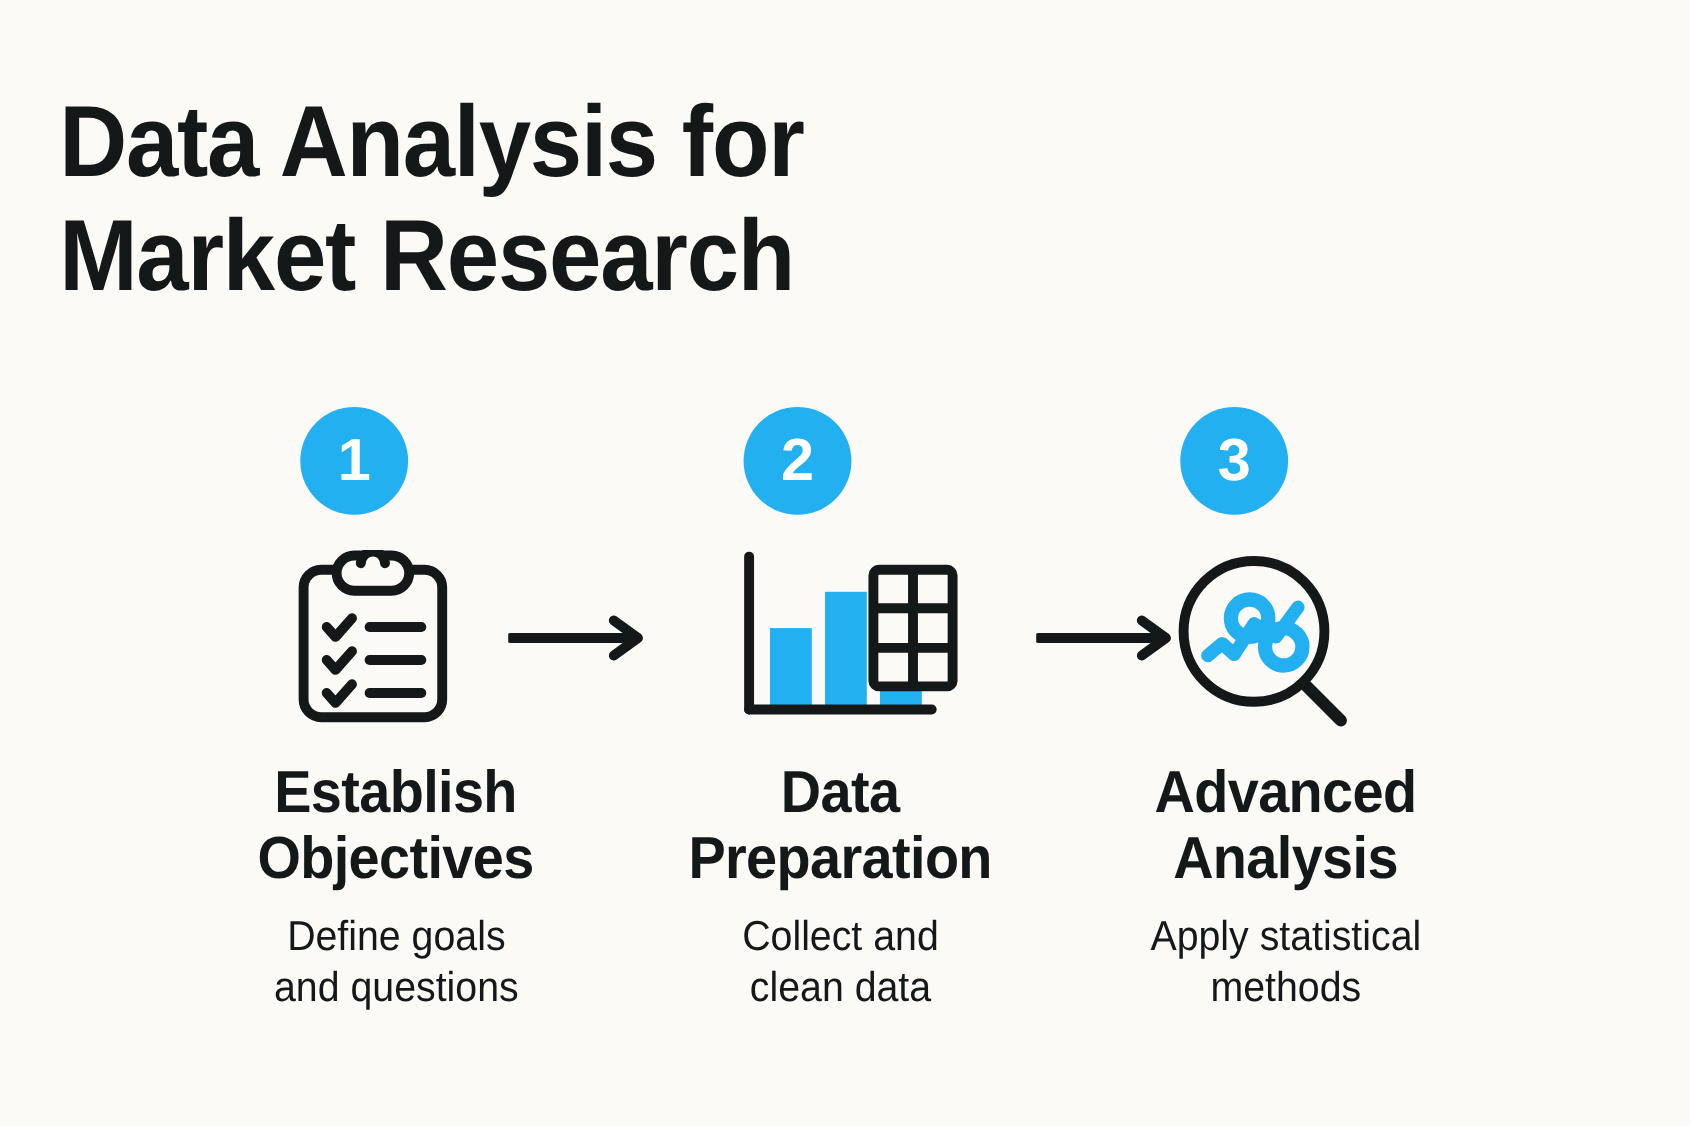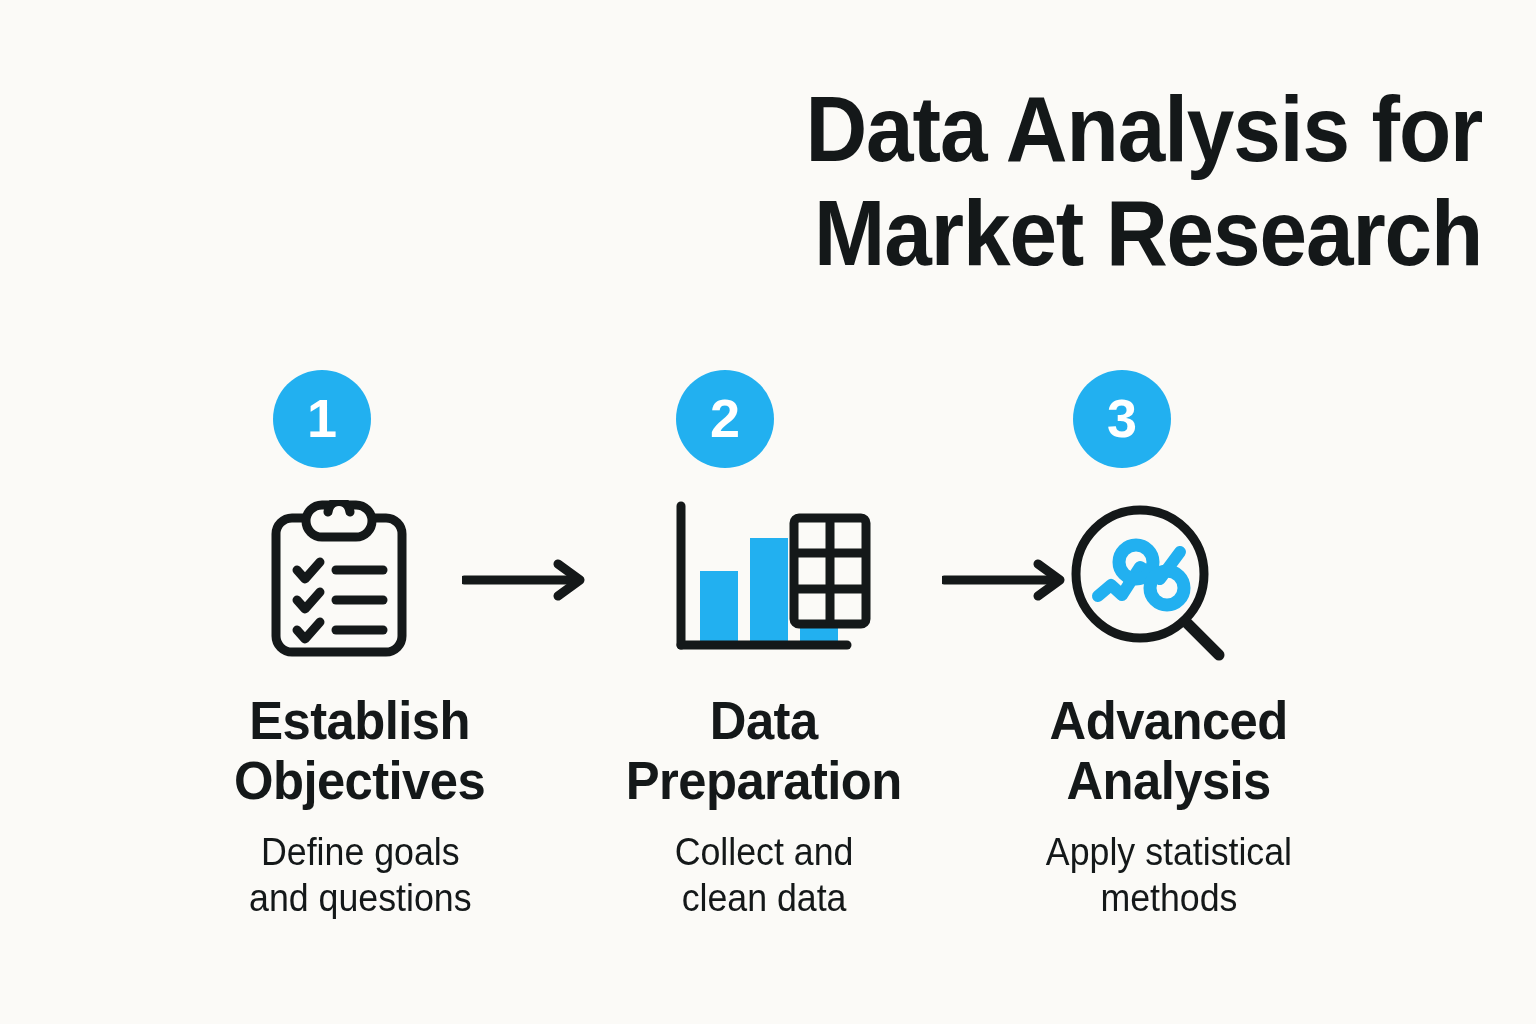--- a/index.html
+++ b/index.html
@@ -22,21 +22,21 @@
     height: 1024px;
     position: relative;
   }
 
   
   .title-block {
     position: absolute;
     left: 0;
     top: 78px;
     width: 1536px;
-    text-align: right;
+    text-align: left;
   }
   .title-line {
     font-size: 92px;
     font-weight: 700;
     line-height: 1.13;
     letter-spacing: -1.2px;
     color: #141819;
     transform: scaleX(0.93);
     transform-origin: center;
     white-space: nowrap;

